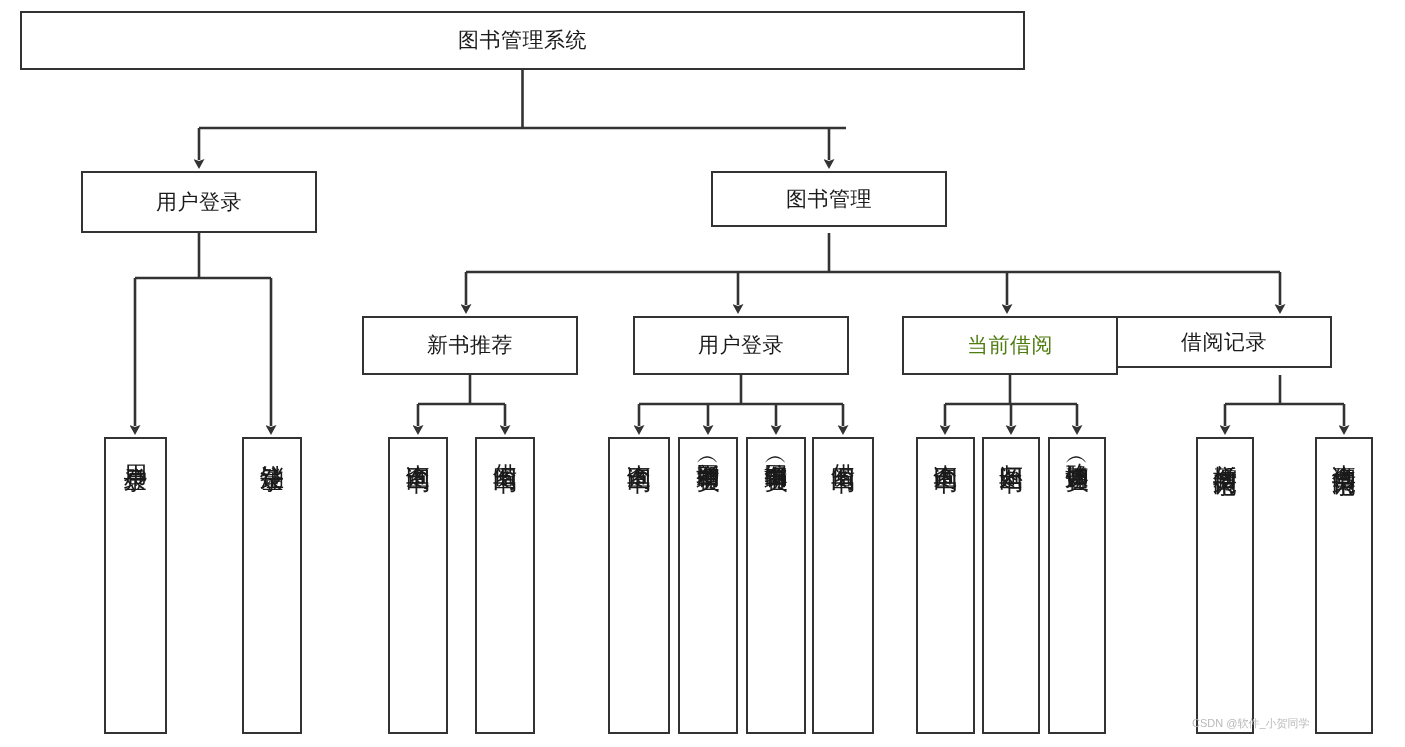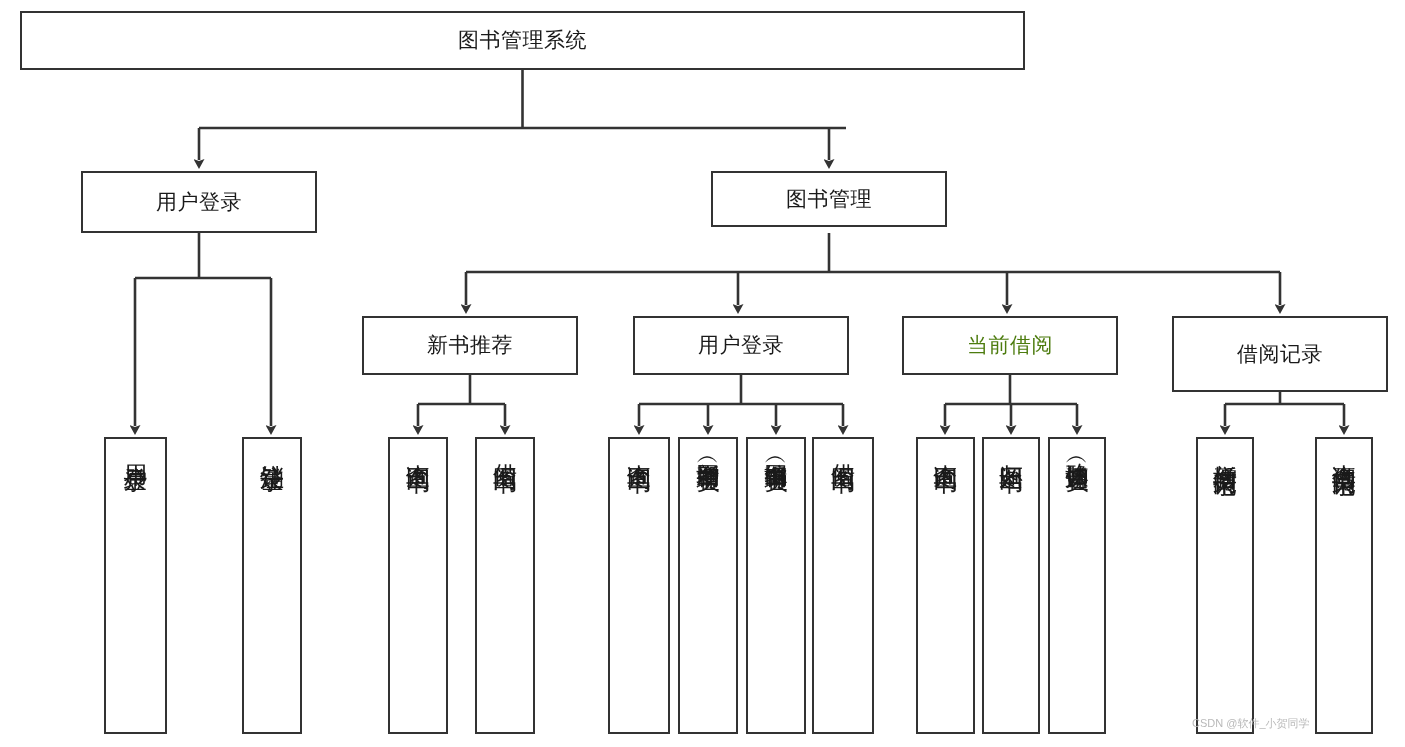--- a/index.html
+++ b/index.html
@@ -139,21 +139,21 @@
 
   <div class="node horiz" style="left: 362px; top: 316px; width: 216px; height: 59px; background: rgb(255, 255, 255); border-color: rgb(51, 51, 51); color: rgb(26, 26, 26);">
     <span class="label">新书推荐</span>
   </div>
   <div class="node horiz" style="left: 633px; top: 316px; width: 216px; height: 59px; background: rgb(255, 255, 255); border-color: rgb(51, 51, 51); color: rgb(26, 26, 26);">
     <span class="label">用户登录</span>
   </div>
   <div class="node horiz" style="left: 902px; top: 316px; width: 216px; height: 59px; background: rgb(255, 255, 255); border-color: rgb(51, 51, 51); color: #4d7c0f;">
     <span class="label">当前借阅</span>
   </div>
-  <div class="node horiz" style="left: 1172px; top: 316px; width: 216px; height: 76px; background: rgb(255, 255, 255); border-color: rgb(51, 51, 51); color: rgb(26, 26, 26);">
+  <div class="node horiz" style="left: 1116px; top: 316px; width: 216px; height: 52px; background: rgb(255, 255, 255); border-color: rgb(51, 51, 51); color: rgb(26, 26, 26);">
     <span class="label">借阅记录</span>
   </div>
 
   <div class="node vert" style="left: 104px; top: 437px; width: 63px; height: 297px; background: rgb(255, 255, 255); border-color: rgb(51, 51, 51); color: rgb(26, 26, 26);">
     <span class="label">用户登录</span>
   </div>
   <div class="node vert" style="left: 242px; top: 437px; width: 60px; height: 297px; background: rgb(255, 255, 255); border-color: rgb(51, 51, 51); color: rgb(26, 26, 26);">
     <span class="label">注销登录</span>
   </div>
   <div class="node vert" style="left: 388px; top: 437px; width: 60px; height: 297px; background: rgb(255, 255, 255); border-color: rgb(51, 51, 51); color: rgb(26, 26, 26);">

